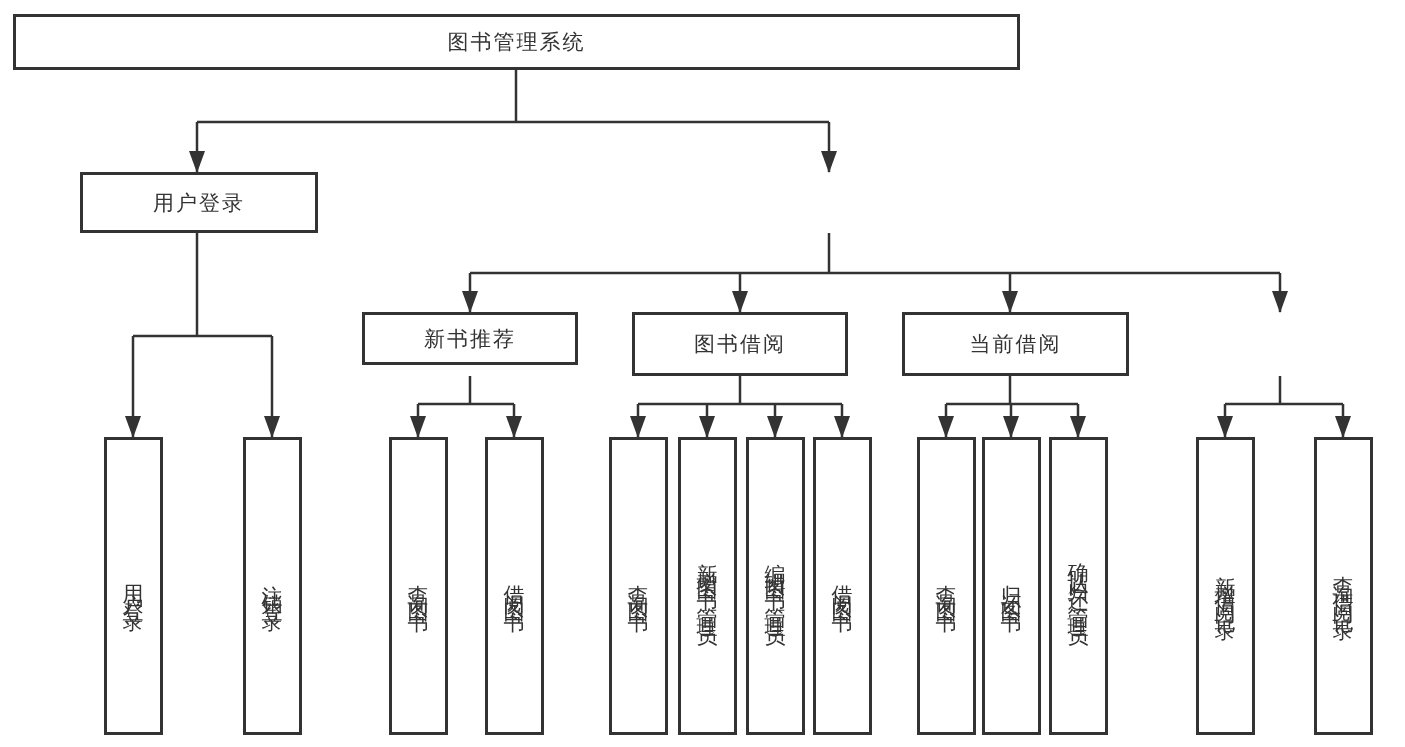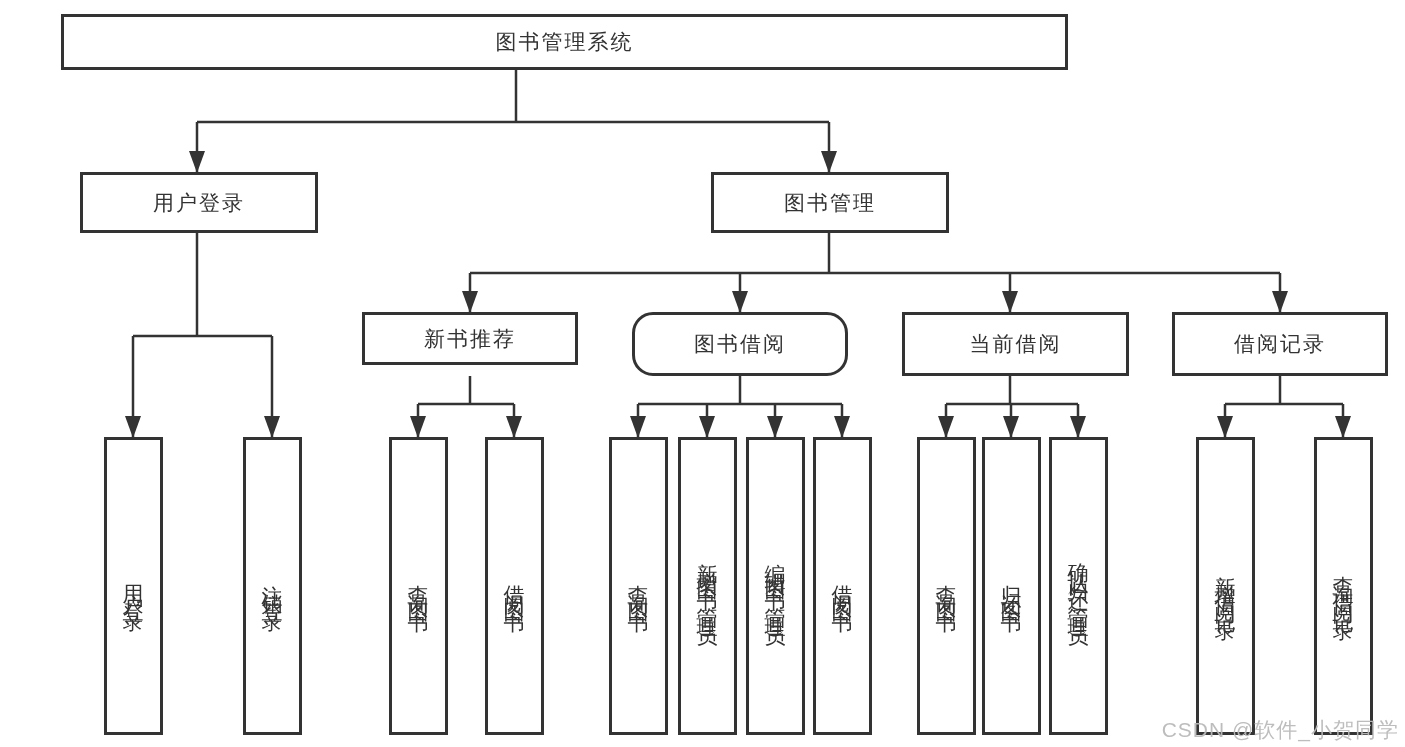--- a/index.html
+++ b/index.html
@@ -103,42 +103,36 @@
       <path d="M1011,404 V437" marker-end="url(#arrow)"></path>
       <path d="M1078,404 V437" marker-end="url(#arrow)"></path>
 
       <path d="M1280,376 V404"></path>
       <path d="M1225,404 H1343"></path>
       <path d="M1225,404 V437" marker-end="url(#arrow)"></path>
       <path d="M1343,404 V437" marker-end="url(#arrow)"></path>
     </g>
   </svg>
 
-  <div class="node h" style="left:13px; top:14px; width:1007px; height:56px;margin-left:48px;">
+  <div class="node h" style="left:13px; top:14px; width:1007px; height:56px;">
     <span class="lbl">图书管理系统</span>
   </div>
 
   <div class="node h" style="left:80px; top:172px; width:238px; height:61px;">
     <span class="lbl">用户登录</span>
   </div>
-  <div class="node h" style="left:711px; top:172px; width:238px; height:61px;">
-    <span class="lbl">图书管理</span>
-  </div>
 
   <div class="node h" style="left:362px; top:312px; width:216px; height:53px;">
     <span class="lbl">新书推荐</span>
   </div>
-  <div class="node h" style="left:632px; top:312px; width:216px; height:64px;border-radius:21px;">
+  <div class="node h" style="left:632px; top:312px; width:216px; height:64px;">
     <span class="lbl">图书借阅</span>
   </div>
   <div class="node h" style="left:902px; top:312px; width:227px; height:64px;">
     <span class="lbl">当前借阅</span>
-  </div>
-  <div class="node h" style="left:1172px; top:312px; width:216px; height:64px;">
-    <span class="lbl">借阅记录</span>
   </div>
 
   <div class="node v" style="left:104px; top:437px; width:59px; height:298px;">
     <span class="lbl">用户登录</span>
   </div>
   <div class="node v" style="left:243px; top:437px; width:59px; height:298px;">
     <span class="lbl">注销登录</span>
   </div>
 
   <div class="node v" style="left:389px; top:437px; width:59px; height:298px;">
@@ -171,15 +165,14 @@
     <span class="lbl">确认归还（管理员）</span>
   </div>
 
   <div class="node v" style="left:1196px; top:437px; width:59px; height:298px;">
     <span class="lbl">新增借阅记录</span>
   </div>
   <div class="node v" style="left:1314px; top:437px; width:59px; height:298px;">
     <span class="lbl">查询借阅记录</span>
   </div>
 
-  <div class="watermark">CSDN @软件_小贺同学</div>
 
 </div>
 
 </body></html>

